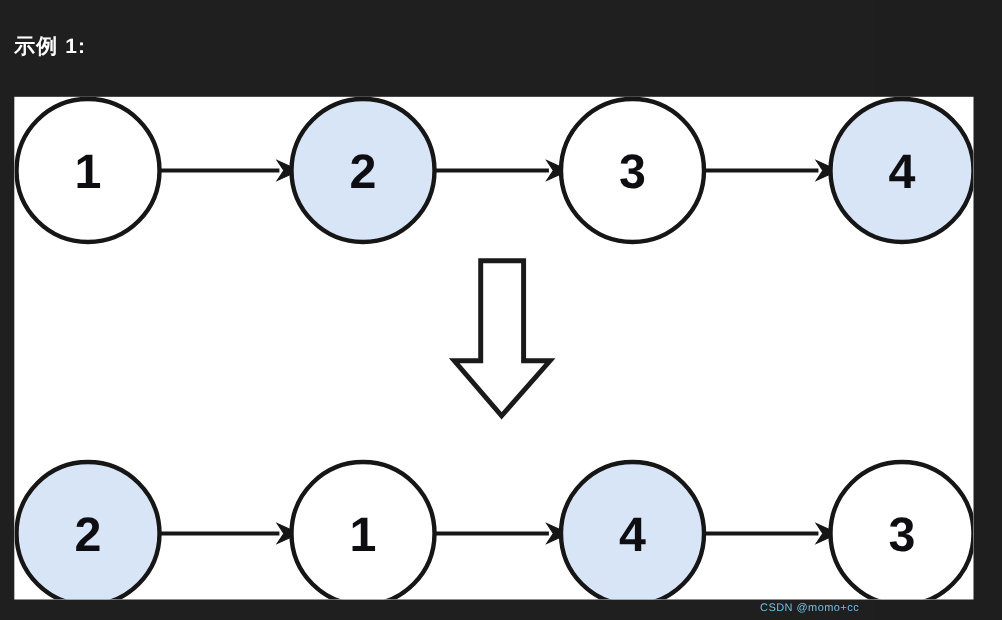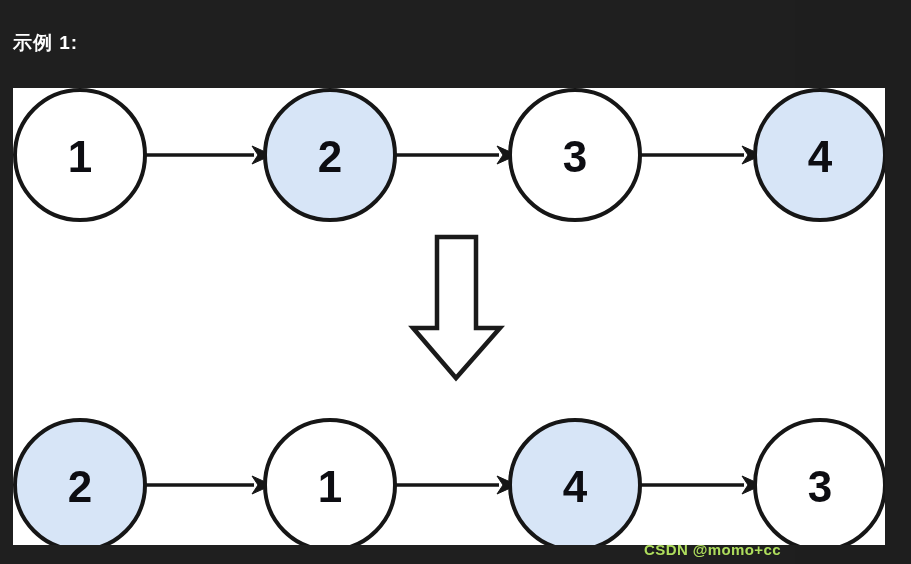--- a/index.html
+++ b/index.html
@@ -79,29 +79,28 @@
   .big-arrow {
     fill: #ffffff;
     stroke: #1a1a1a;
     stroke-width: 4.5;
     stroke-linejoin: miter;
   }
   .watermark {
     position: absolute;
     right: 14px;
     bottom: 6px;
-    color: #bef264;
-    font-size: 15px;
+    color: #7dd3fc;
+    font-size: 10px;
     font-family: "Liberation Sans", "DejaVu Sans", sans-serif;
     letter-spacing: 0.4px;
     opacity: 0.9;
     white-space: nowrap;
     user-select: none;
     text-shadow: 0 0 1px rgba(0,0,0,0.35);
-    font-weight: bold;
   }
 </style>
 </head>
 <body>
 
 <div id="root">
 
   <div class="title">示例 1:</div>
 
   <div class="panel">

